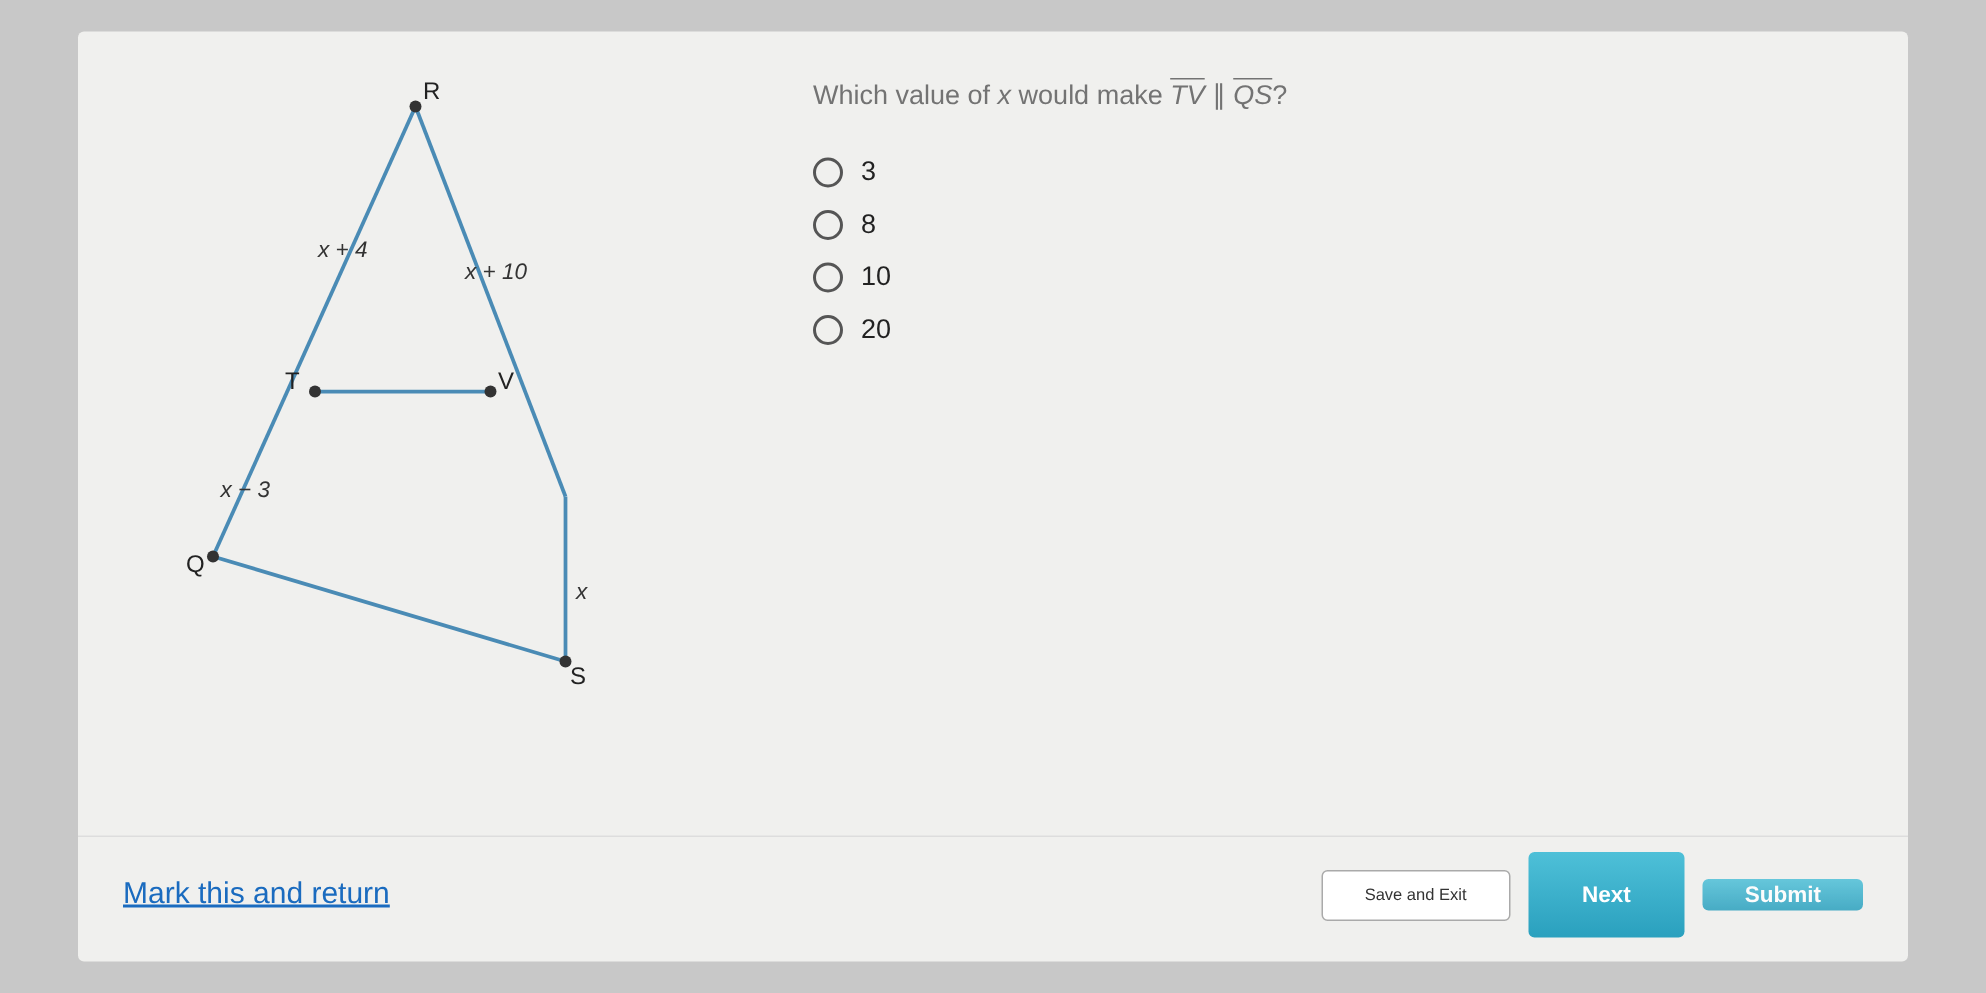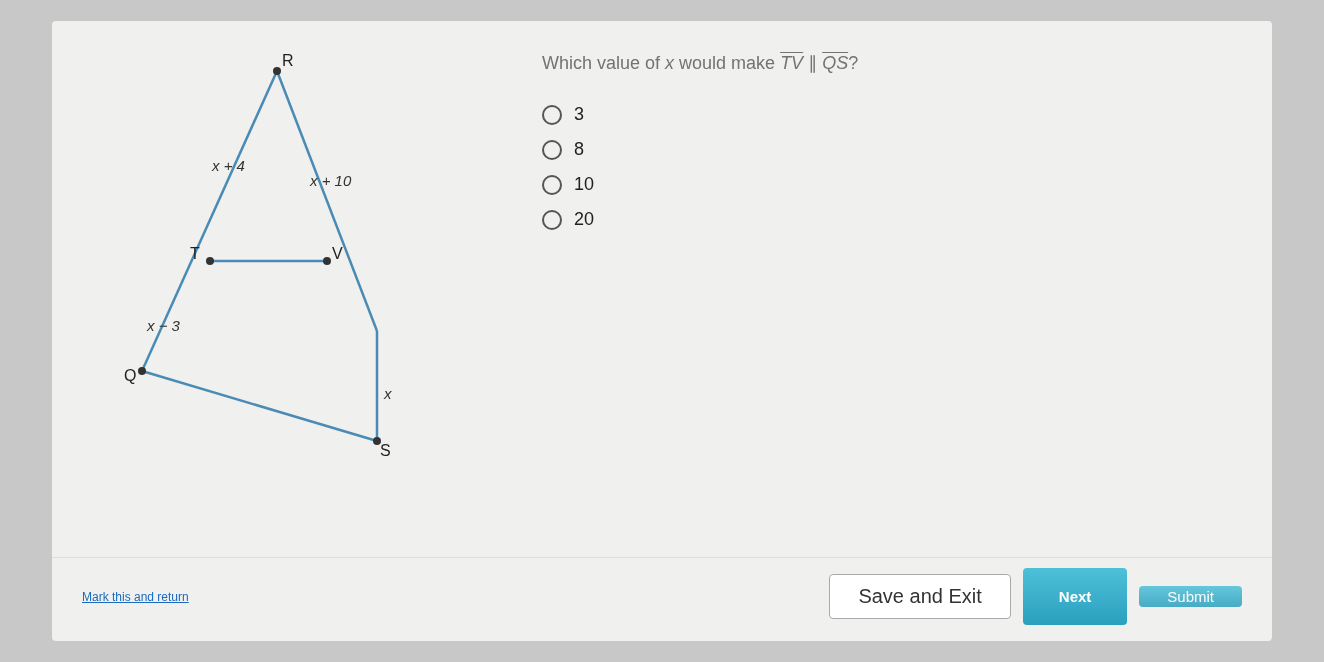--- a/index.html
+++ b/index.html
@@ -82,34 +82,34 @@
     .footer {
       display: flex;
       align-items: center;
       justify-content: space-between;
       padding: 10px 30px 16px 30px;
       border-top: 1px solid #ddd;
     }
     .mark-link {
       color: #1a6bbf;
       text-decoration: underline;
-      font-size: 12px;
+      font-size: 20px;
       cursor: pointer;
     }
     .footer-buttons {
       display: flex;
       gap: 12px;
       align-items: center;
     }
     .btn-save {
       padding: 10px 28px;
       background: #fff;
       border: 1px solid #aaa;
       border-radius: 4px;
-      font-size: 20px;
+      font-size: 11px;
       color: #333;
       cursor: pointer;
       font-weight: 500;
     }
     .btn-next {
       padding: 20px 36px;
       background: linear-gradient(to bottom, #4ec0d8, #2aa0be);
       border: none;
       border-radius: 4px;
       font-size: 15px;
@@ -118,21 +118,21 @@
       font-weight: bold;
     }
     .btn-submit {
       padding: 2px 28px;
       background: linear-gradient(to bottom, #4ec0d8, #2aa0be);
       border: none;
       border-radius: 4px;
       font-size: 15px;
       color: #fff;
       cursor: pointer;
-      font-weight: normal;
+      font-weight: bold;
       opacity: 0.85;
     }
   </style>
 </head>
 <body>
 
 <div class="main-container">
   <div class="content-area">
 
     <div class="left-panel">

